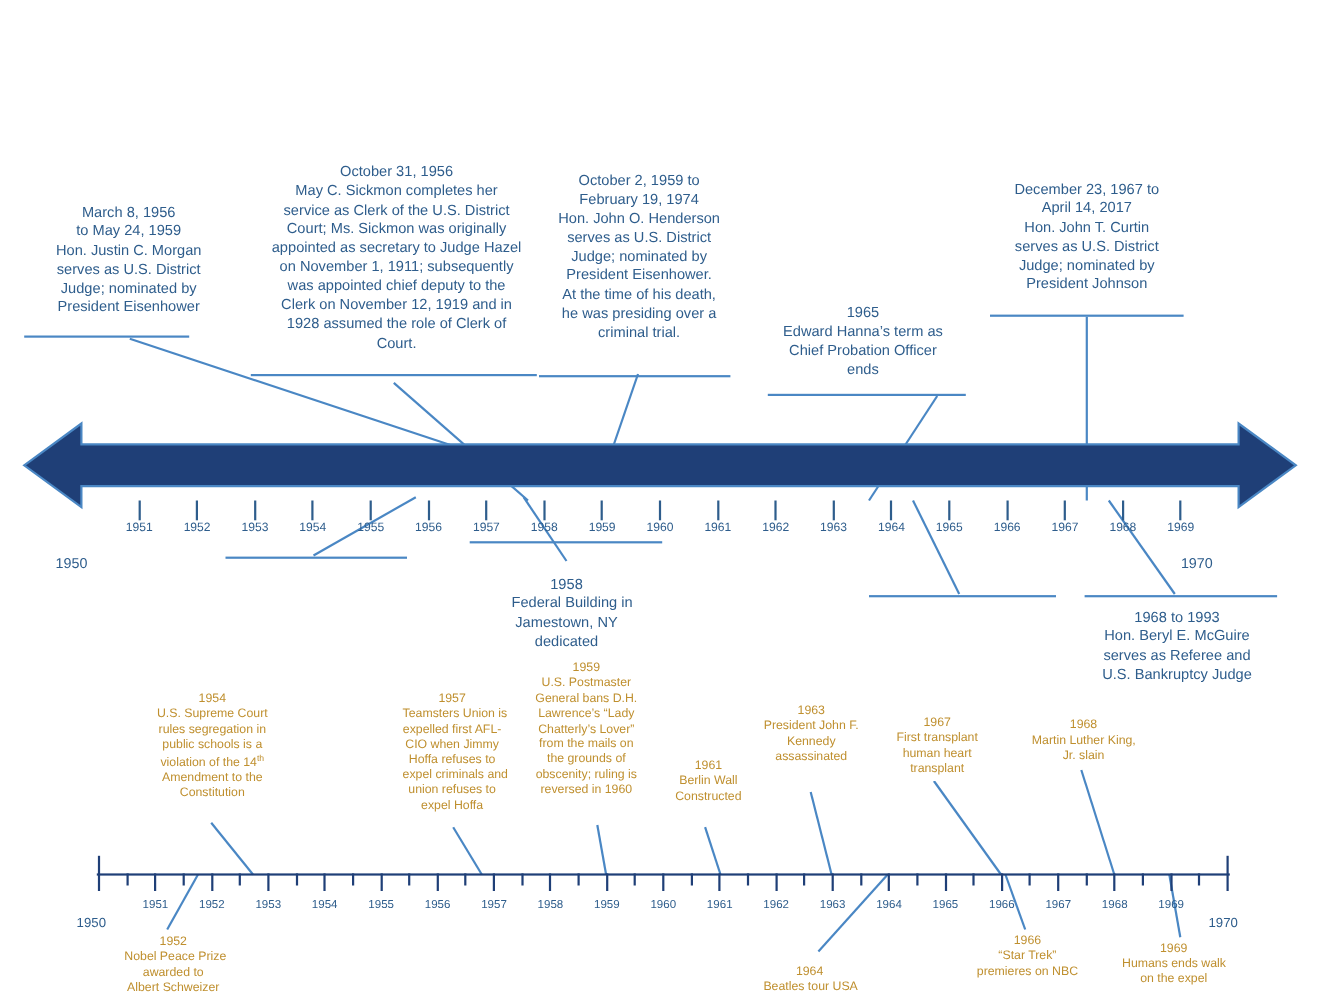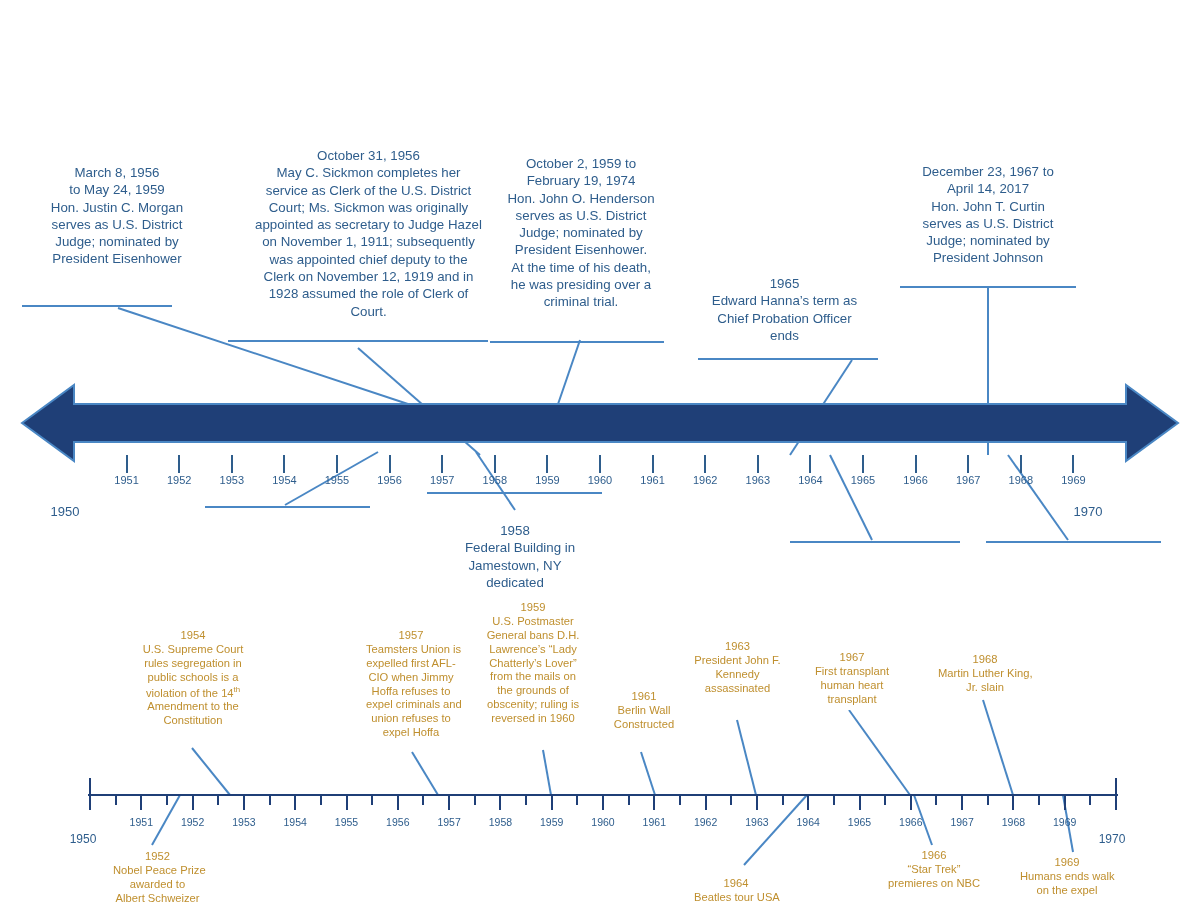--- a/index.html
+++ b/index.html
@@ -174,31 +174,31 @@
       <div class="btick" style="left: 832.85px; top: 794px; height: 11px;"></div>
       <div class="btick" style="left: 884.15px; top: 794px; height: 11px;"></div>
       <div class="btick" style="left: 935.45px; top: 794px; height: 11px;"></div>
       <div class="btick" style="left: 986.75px; top: 794px; height: 11px;"></div>
       <div class="btick" style="left: 1038.05px; top: 794px; height: 11px;"></div>
       <div class="btick" style="left: 1089.35px; top: 794px; height: 11px;"></div>
       <div class="btlabel big" style="left: 58px; top: 832px; width: 50px;">1950</div>
       <div class="btlabel big" style="left: 1087px; top: 832px; width: 50px;">1970</div>
     </div>
 
-  <div class="box b-top" style="left:43px;top:160px;width:148px;" id="bx-morgan">
+  <div class="box b-top" style="left:43px;top:180px;width:148px;" id="bx-morgan">
       <span class="ln">March 8, 1956</span>
       <span class="ln">to May 24, 1959</span>
       <span class="ln">Hon. Justin C. Morgan</span>
       <span class="ln">serves as U.S. District</span>
       <span class="ln">Judge; nominated by</span>
       <span class="ln">President Eisenhower</span>
     </div>
   <div class="rule" style="left:22px;top:305px;width:150px;"></div>
 
-  <div class="box b-top" style="left:240px;top:143px;width:257px;" id="bx-sickmon">
+  <div class="box b-top" style="left:232px;top:143px;width:257px;" id="bx-sickmon">
       <span class="ln">October 31, 1956</span>
       <span class="ln">May C. Sickmon completes her</span>
       <span class="ln">service as Clerk of the U.S. District</span>
       <span class="ln">Court; Ms. Sickmon was originally</span>
       <span class="ln">appointed as secretary to Judge Hazel</span>
       <span class="ln">on November 1, 1911; subsequently</span>
       <span class="ln">was appointed chief deputy to the</span>
       <span class="ln">Clerk on November 12, 1919 and in</span>
       <span class="ln">1928 assumed the role of Clerk of</span>
       <span class="ln">Court.</span>
@@ -242,20 +242,26 @@
   <div class="box b-mid" style="left:461px;top:518px;width:108px;" id="bx-jamestown">
       <span class="ln">1958</span>
       <span class="ln">Federal Building in</span>
       <span class="ln">Jamestown, NY</span>
       <span class="ln">dedicated</span>
     </div>
 
   <div class="rule" style="left:790px;top:541px;width:170px;"></div>
 
   <div class="rule" style="left:986px;top:541px;width:175px;"></div>
+  <div class="box b-mid" style="left:991px;top:548px;width:158px;" id="bx-mcguire">
+      <span class="ln">1968 to 1993</span>
+      <span class="ln">Hon. Beryl E. McGuire</span>
+      <span class="ln">serves as Referee and</span>
+      <span class="ln">U.S. Bankruptcy Judge</span>
+    </div>
 
   <div class="box b-evt" style="left:139px;top:626px;width:108px;" id="bx-e1954">
       <span class="ln">1954</span>
       <span class="ln">U.S. Supreme Court</span>
       <span class="ln">rules segregation in</span>
       <span class="ln">public schools is a</span>
       <span class="ln">violation of the 14<sup style="font-size:.7em">th</sup></span>
       <span class="ln">Amendment to the</span>
       <span class="ln">Constitution</span>
     </div>

